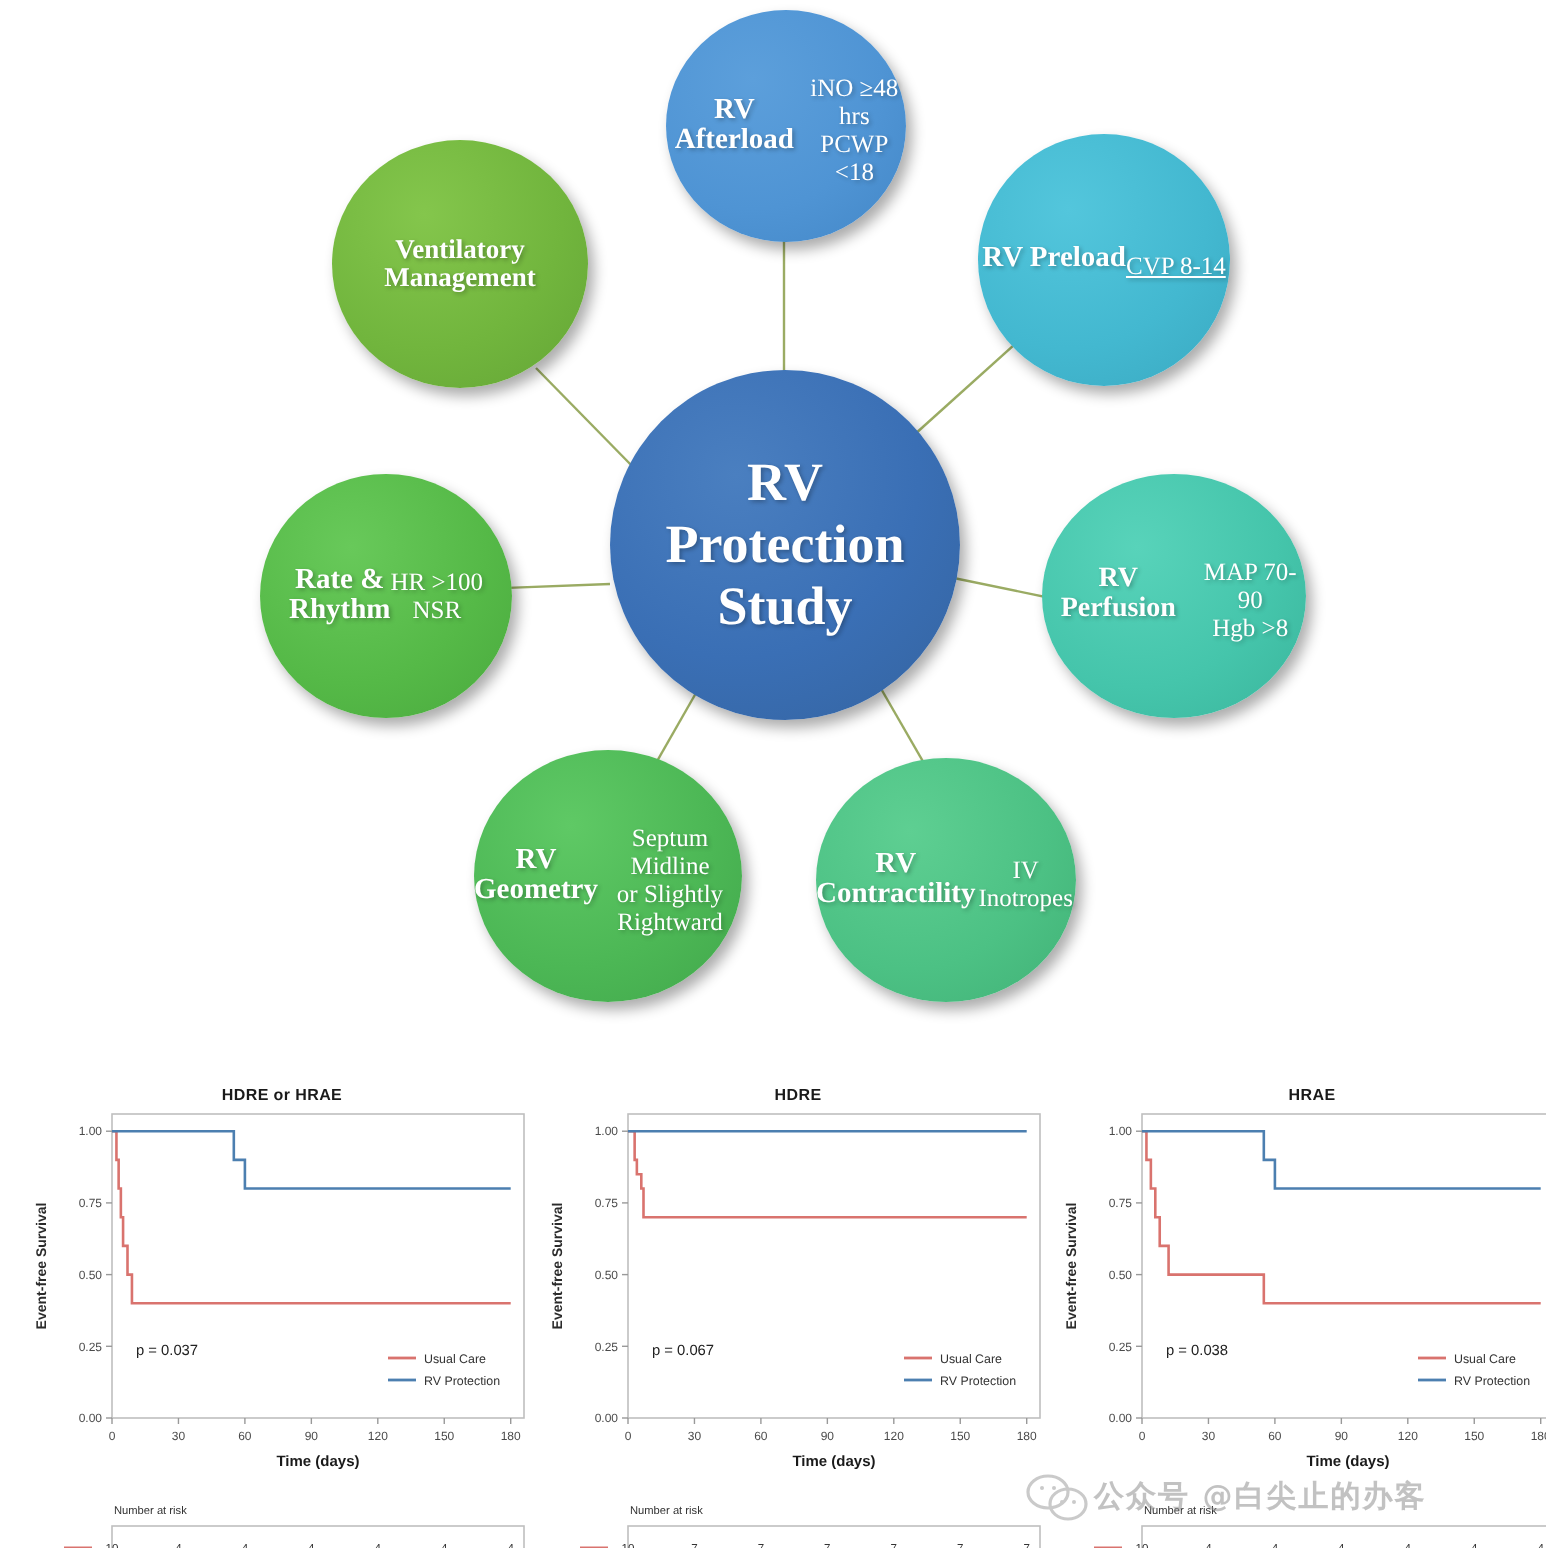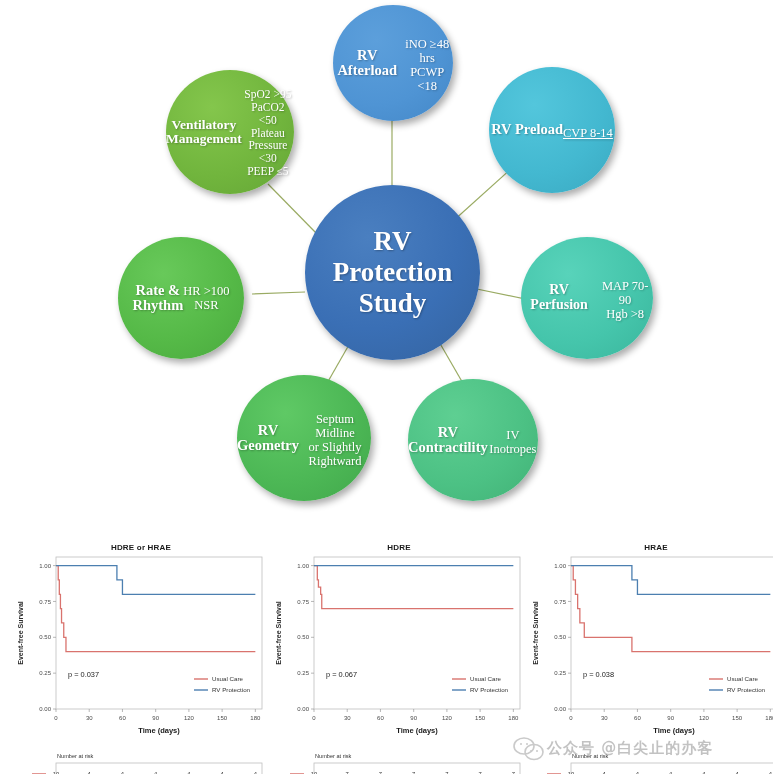--- a/index.html
+++ b/index.html
@@ -86,35 +86,30 @@
     </div>
 
     <div class="node" style="left:237px;top:375px;width:134px;height:126px;background:radial-gradient(circle at 36% 30%, #5fc965 0%, #4cb755 58%, #41a74b 100%);">
       <div class="t" style="font-size:14.5px;white-space:pre-line;">RV
 Geometry</div>
       <div class="s" style="font-size:12.5px;white-space:pre-line;margin-top:3px;">Septum Midline
 or Slightly
 Rightward</div>
     </div>
 
-    <div class="node" style="left:118px;top:237px;width:126px;height:122px;background:radial-gradient(circle at 36% 30%, #68c95a 0%, #55b947 58%, #4aa93e 100%);">
+    <div class="node" style="left:130px;top:237px;width:126px;height:122px;background:radial-gradient(circle at 36% 30%, #68c95a 0%, #55b947 58%, #4aa93e 100%);">
       <div class="t" style="font-size:14.5px;white-space:pre-line;">Rate &amp;
 Rhythm</div>
       <div class="s" style="font-size:12.5px;white-space:pre-line;margin-top:0;">HR &gt;100
 NSR</div>
     </div>
 
     <div class="node" style="left:166px;top:70px;width:128px;height:124px;background:radial-gradient(circle at 36% 30%, #84c64c 0%, #71b53d 58%, #64a536 100%);font-family:Liberation Serif, serif;">
       <div class="t" style="font-size:13.5px;white-space:pre-line;">Ventilatory
 Management</div>
-      <div class="s" style="font-size:11.5px;white-space:pre-line;margin-top:2px;">SpO2 &gt;95
-PaCO2 &lt;50
-Plateau Pressure
-&lt;30
-PEEP ≤5</div>
     </div>
   </div>
 
   <div id="charts">
     <div class="panel" style="left:0px;">
         <div class="ctitle">HDRE or HRAE</div>
         <svg class="plot" width="258" height="200" viewBox="0 0 258 200">
           <rect x="44" y="8" width="206" height="152" fill="#fff" stroke="#bfbfbf" stroke-width="0.8"></rect>
           <line x1="41" y1="160" x2="44" y2="160" stroke="#999" stroke-width="0.7"></line>
           <text x="39" y="162.1" text-anchor="end" class="tick">0.00</text>

